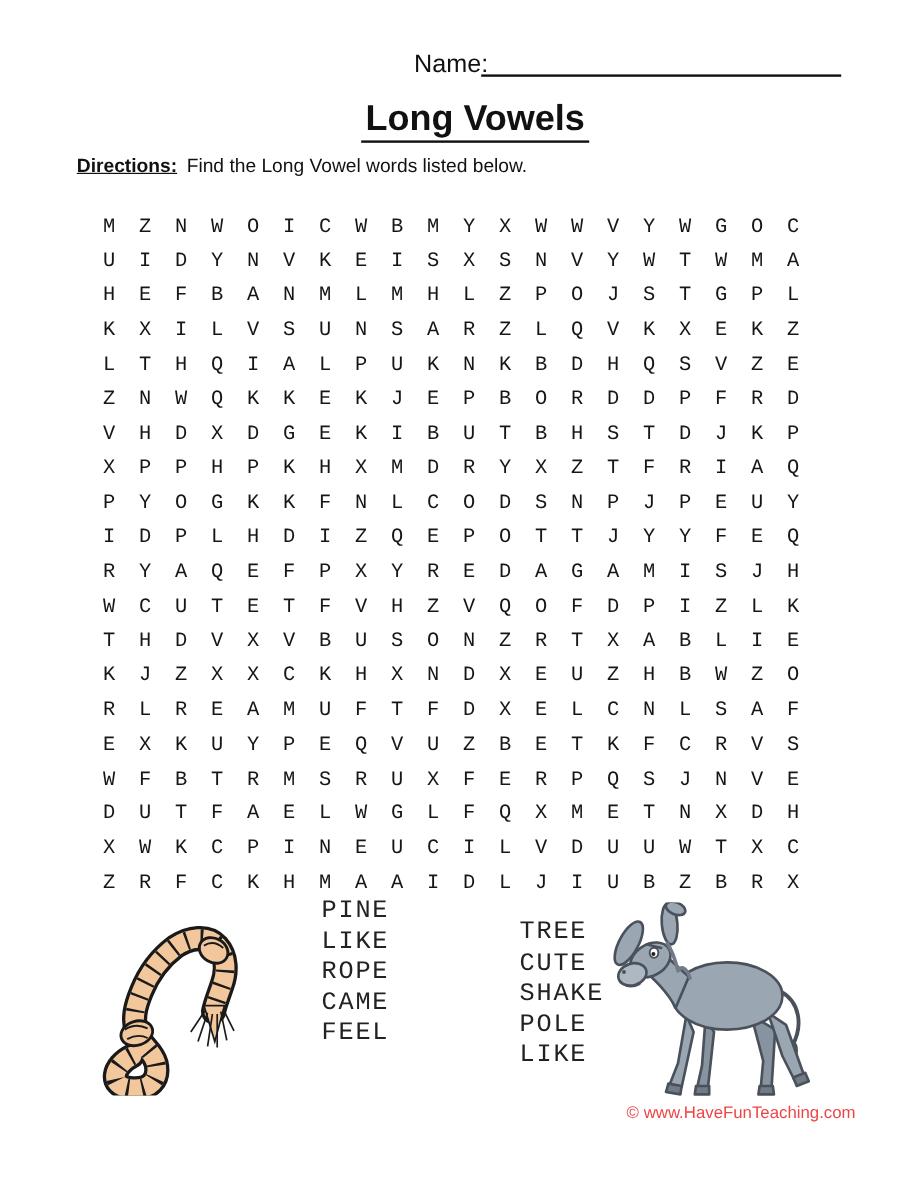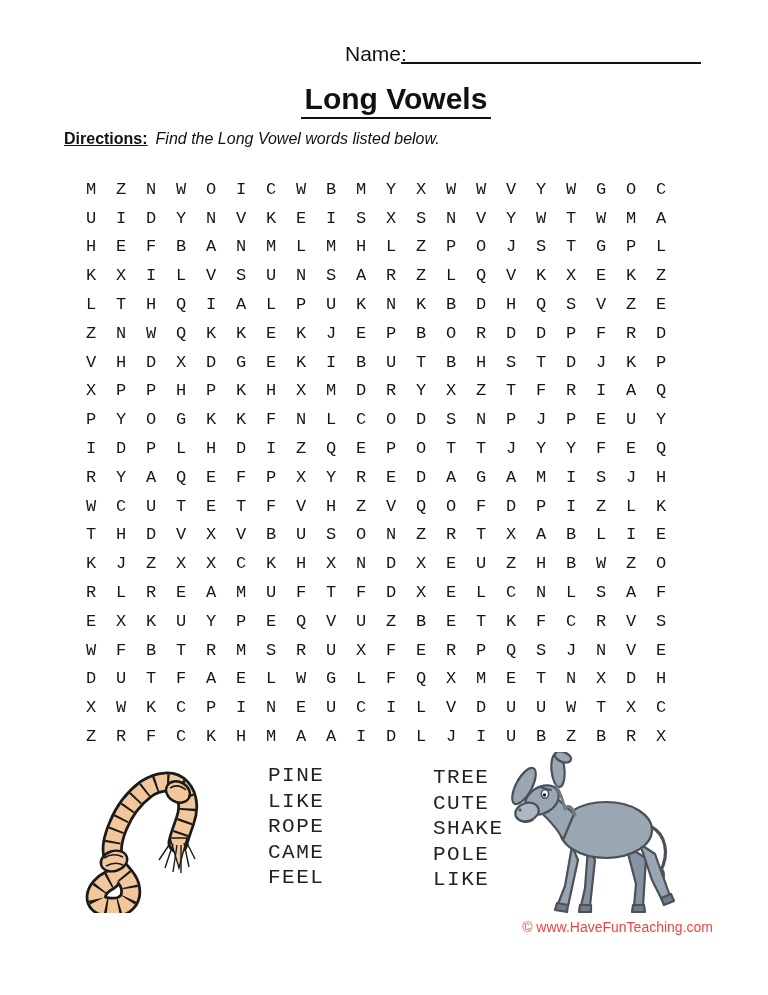--- a/index.html
+++ b/index.html
@@ -15,42 +15,42 @@
 
   
   .name-label { left: 345px; top: 42px; font-size: 21px; }
   .name-line  { left: 401px; top: 40px; width: 300px; height: 22px;
                 border-bottom: 2px solid #111; }
   .title-wrap { left: 12px; top: 82px; width: 768px; text-align: center; }
   .title { display: inline-block; font-size: 30px; font-weight: bold;
            border-bottom: 2.5px solid #111; padding: 0 4px 1px 4px; }
   .directions { left: 64px; top: 130px; font-size: 16px; }
   .directions .dir-label { font-weight: bold; text-decoration: underline; }
-  .directions .dir-text { margin-left: 8px; font-style: italic; }
+  .directions .dir-text { margin-left: 8px; }
 
   
   .grid {
     left: 76px; top: 175px; width: 600px; height: 576px;
     display: grid;
     grid-template-columns: repeat(20, 1fr);
     grid-template-rows: repeat(20, 1fr);
   }
   .grid .cell {
     display: flex; align-items: center; justify-content: center;
     font-family: "Liberation Mono", "DejaVu Sans Mono", monospace;
     font-size: 17px; color: #161616;
   }
 
   
   .word-col {
     font-family: "Liberation Mono", "DejaVu Sans Mono", monospace;
     font-size: 21px; letter-spacing: 1.5px; color: #222;
   }
   .word-col .word { height: 25.6px; line-height: 25.6px; }
-  .word-col-left  { left: 268px; top: 763px; text-align: center; }
+  .word-col-left  { left: 268px; top: 747px; text-align: center; }
   .word-col-right { left: 433px; top: 765px; }
 
   
   .footer { right: 55px; top: 919px; font-size: 14px; color: #ef4444; }
 
   
   .rope-box { left: 80px;  top: 758px; width: 160px; height: 155px; }
   .mule-box { left: 500px; top: 752px; width: 196px; height: 172px; }
   svg { display: block; width: 100%; height: 100%; }
 </style>

